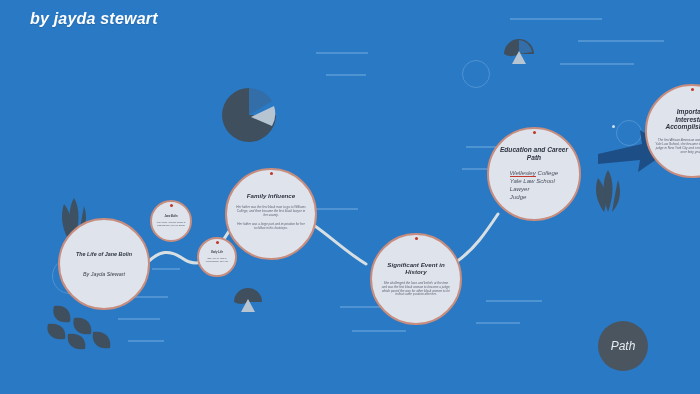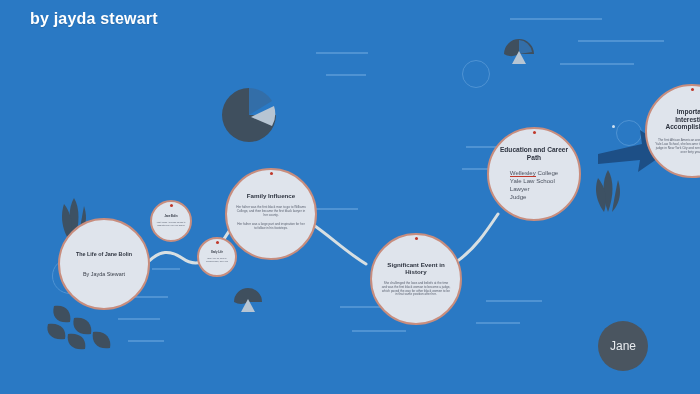--- a/index.html
+++ b/index.html
@@ -2,21 +2,21 @@
 <html><head>
 <meta charset="utf-8">
 <style>
   html,body{margin:0;padding:0;}
   body{
     width:700px;height:394px;overflow:hidden;
     background:#2a79c4;
     font-family:"Liberation Sans", sans-serif;
     position:relative;
   }
-  #stage{position:absolute;inset:0;width:700px;height:394px;overflow:hidden;}
+  #stage{position:absolute;inset:0;width:700px;height:394px;overflow:hidden;font-style:italic;}
 
   
   .prez-title{
     position:absolute;left:30px;top:10px;
     font-size:16px;font-weight:bold;color:#ffffff;
     letter-spacing:.2px;
     text-shadow:0 1px 1px rgba(0,0,0,.15);
   }
 
   
@@ -236,16 +236,16 @@
     <div class="dot"></div>
     <div class="hdr">
       <div>Important</div>
       <div>Interesting</div>
       <div>Accomplishment</div>
     </div>
     <div class="body">The first African American woman graduate from Yale Law School, she became the first black woman judge in New York City and served on the bench for over forty years.</div>
   </div>
 
   <div id="logo">
-    <span>Jane</span>
+    <span>Path</span>
   </div>
 
 </div>
 
 </body></html>

